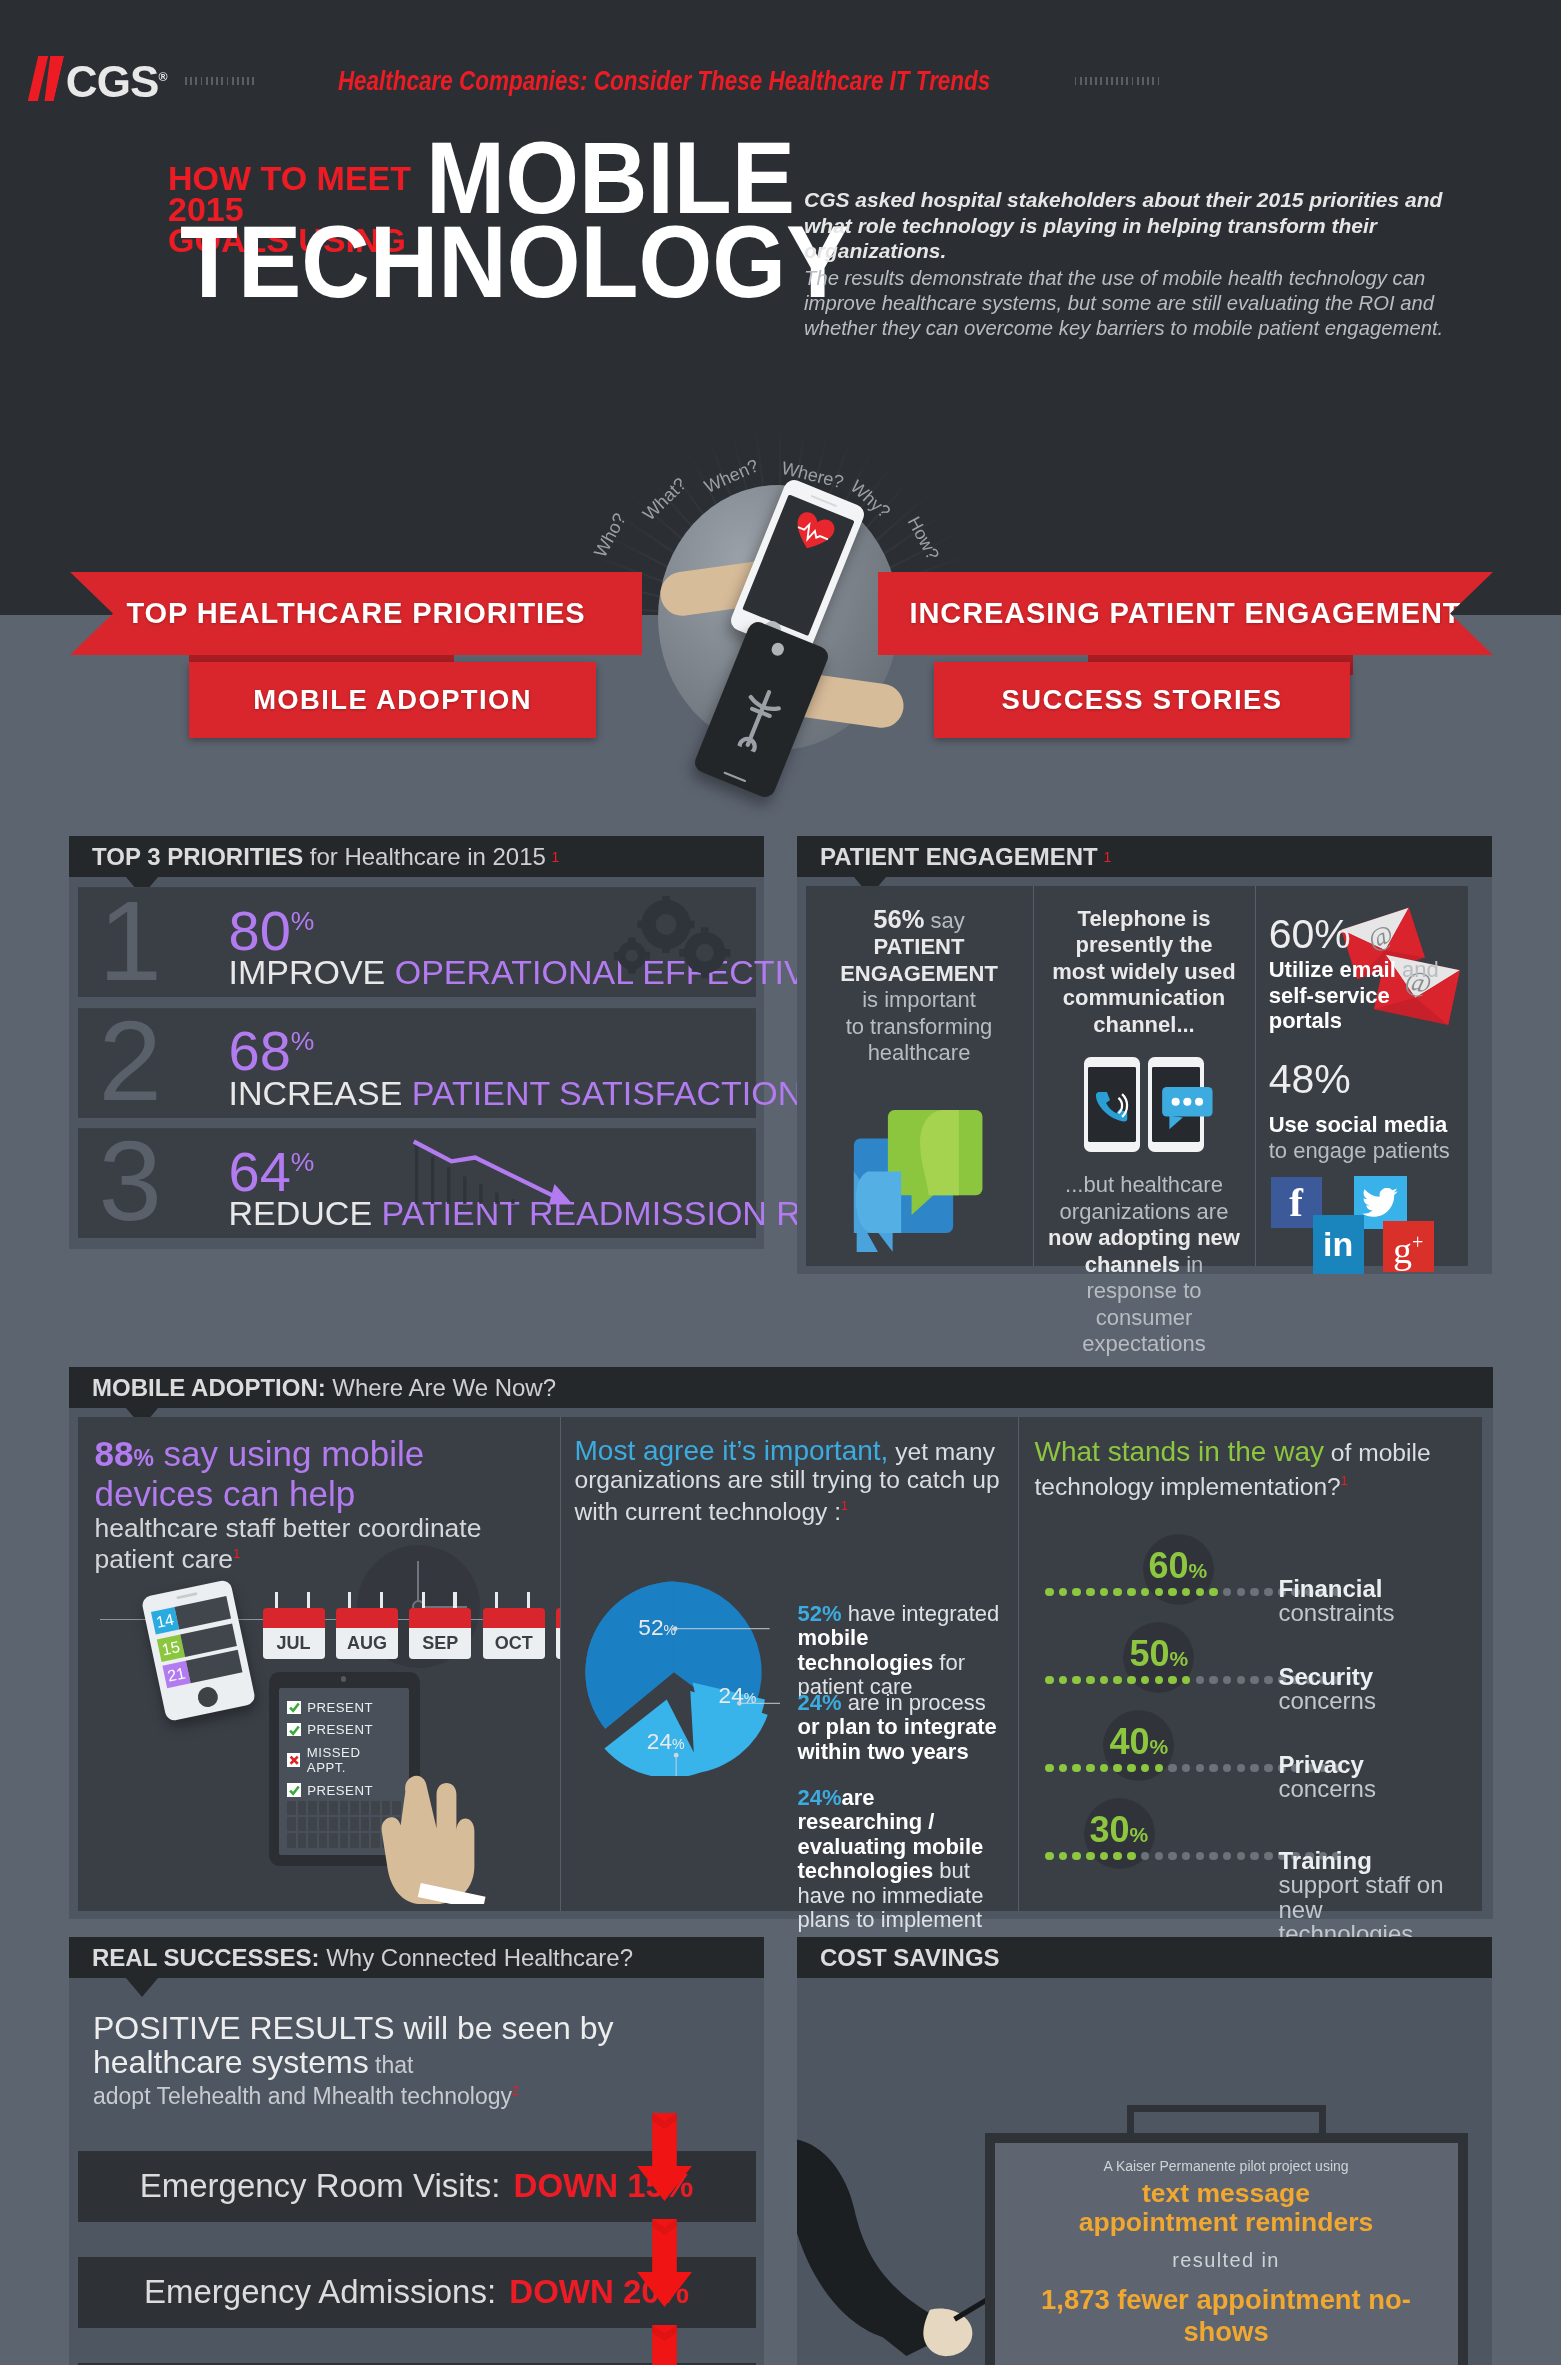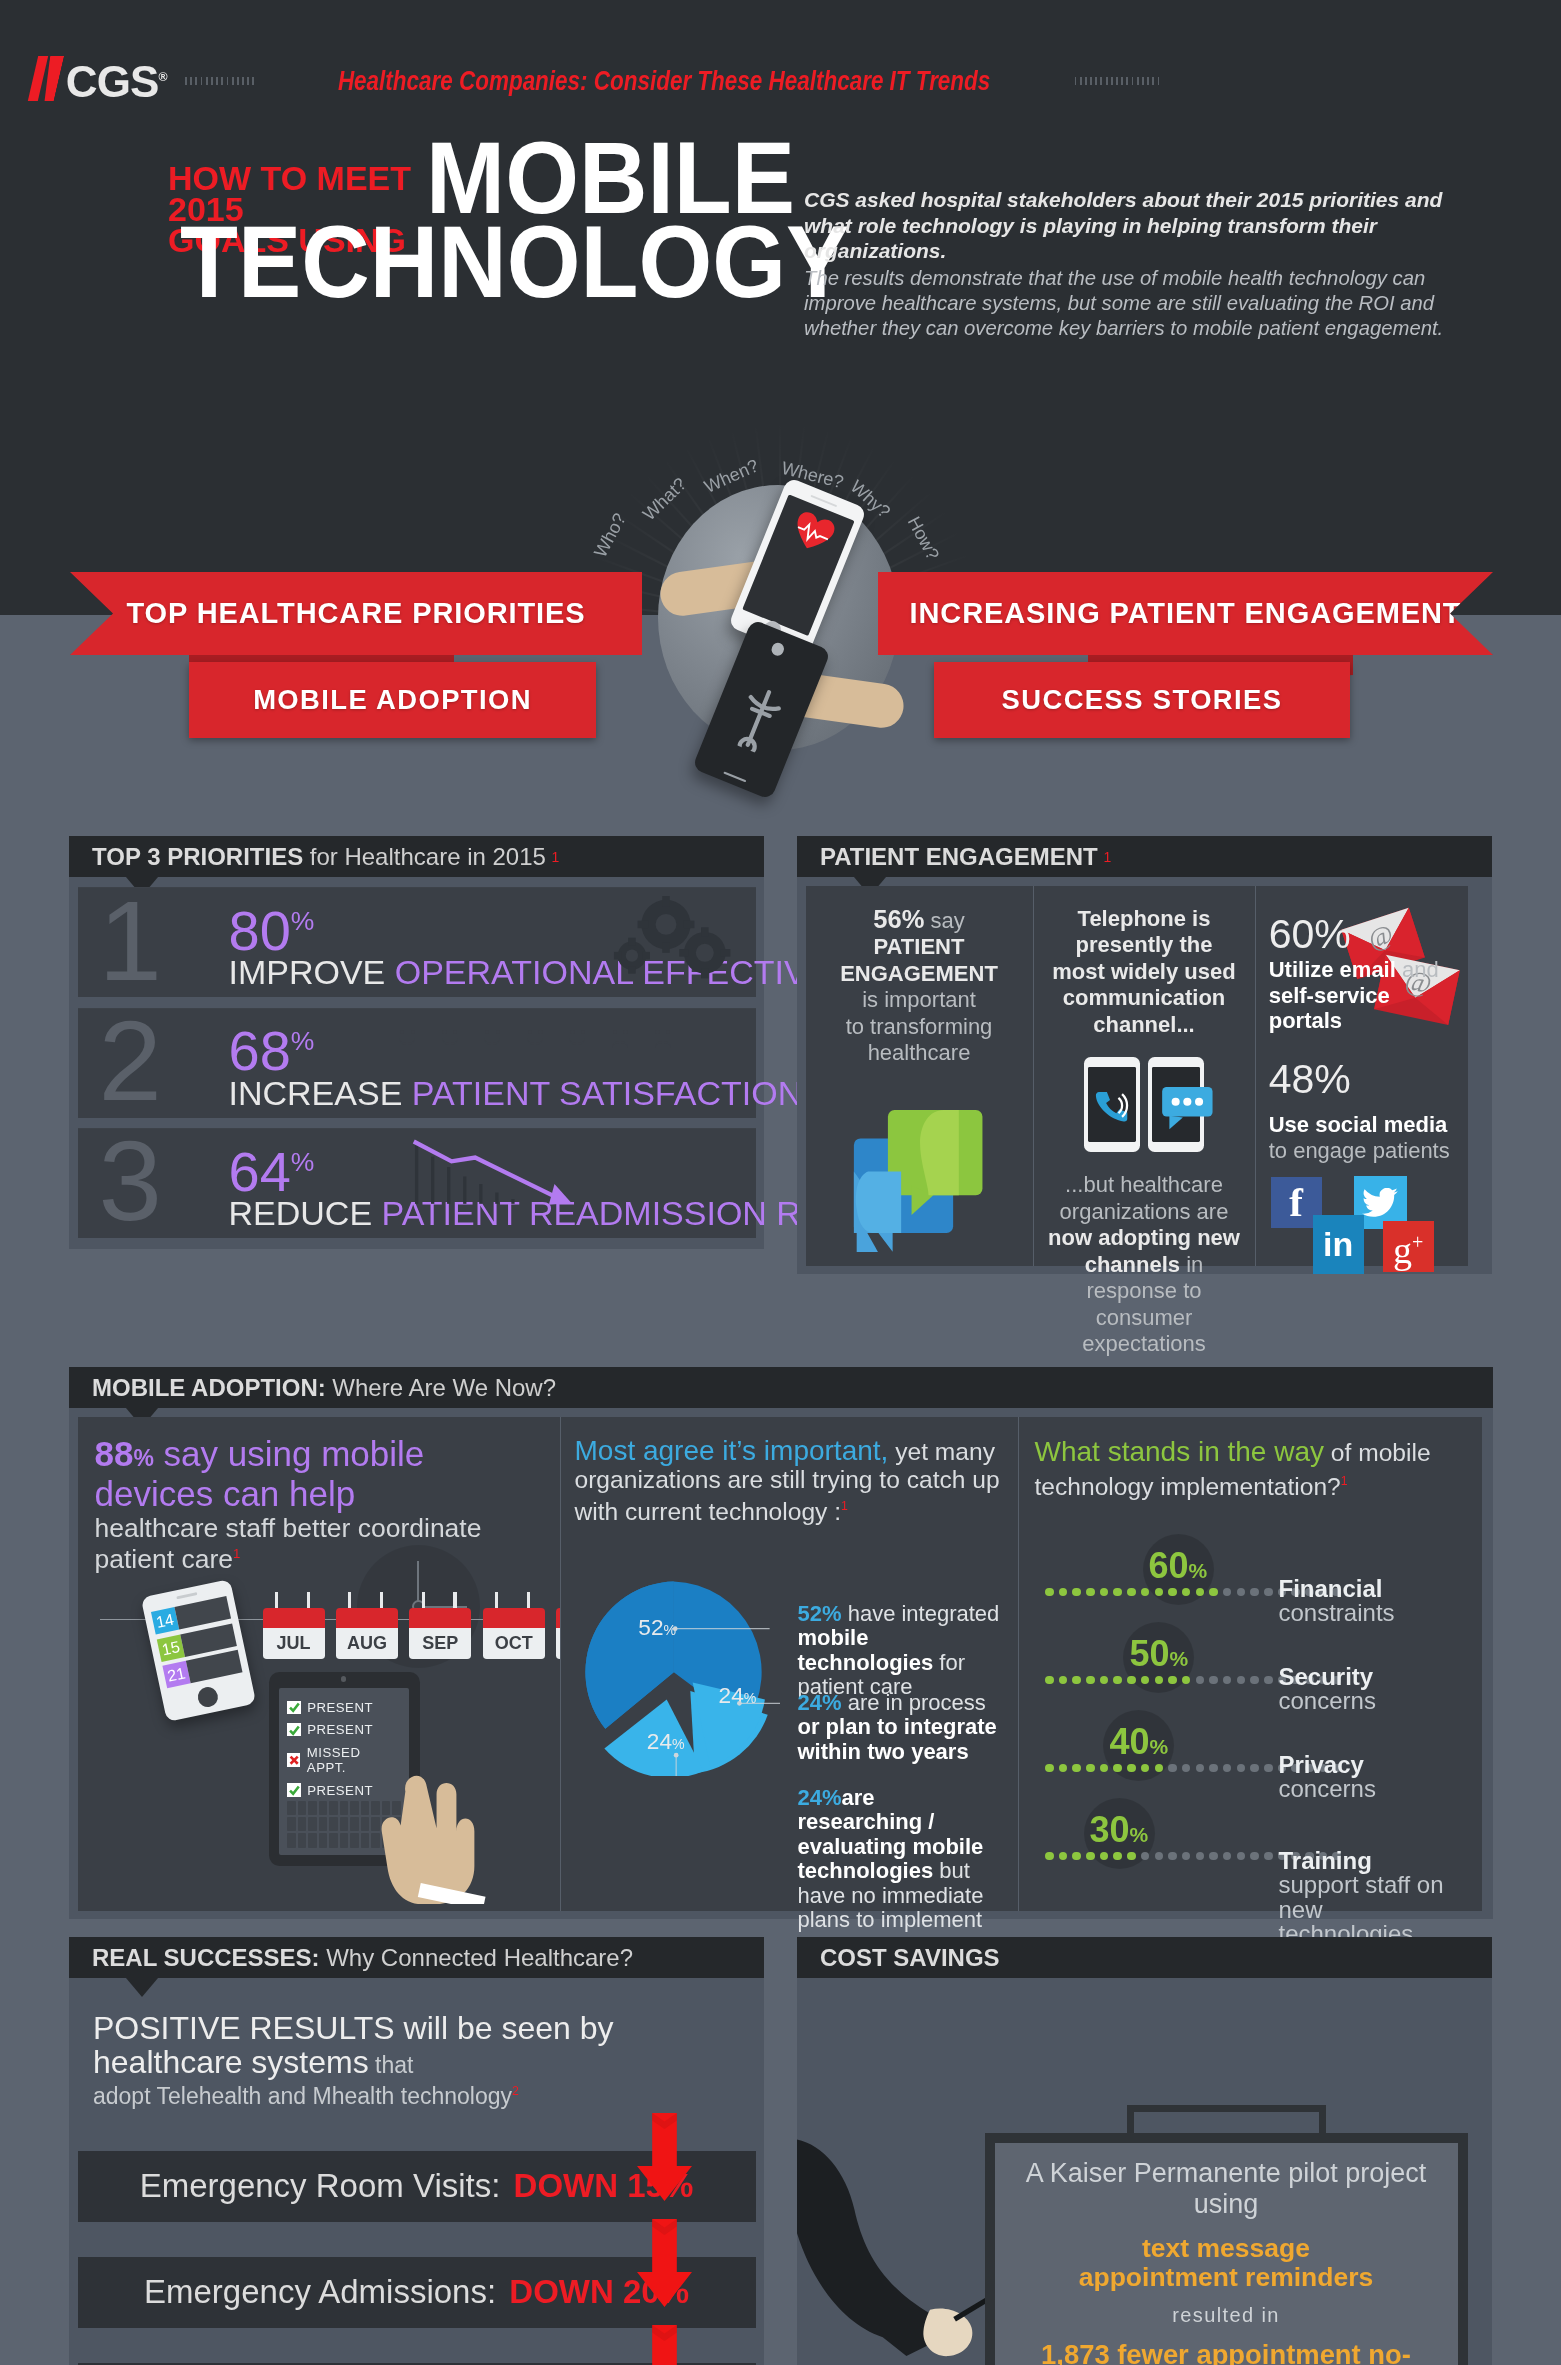--- a/index.html
+++ b/index.html
@@ -940,22 +940,22 @@
         <path d="M300 372 C340 362 380 382 388 410 C396 440 372 468 338 470 C306 472 284 446 286 418 C288 396 296 380 300 372Z" fill="#e6d7c0"></path>
         <line x1="352" y1="392" x2="608" y2="238" stroke="#15181a" stroke-width="11"></line>
       </svg>
     </div>
 
     <div style="position:absolute;left:188px;top:142px;width:483px;height:383px;">
       <div style="position:absolute;left:142px;top:-15px;width:199px;height:28px;border:7.6px solid #2f3337;border-bottom:none;"></div>
       <div style="position:absolute;left:0;top:13.2px;width:483px;height:370px;border:10.4px solid #2f3337;background:#5e6570;"></div>
 
       <div style="position:absolute;left:28px;top:38px;width:426px;text-align:center;font-family:'Liberation Sans Narrow','Liberation Sans',sans-serif;">
-        <div style="color:#cfd3d7;font-size:27px;">A Kaiser Permanente pilot project using</div>
-        <div style="color:#f0a830;font-size:26.5px;font-weight:bold;margin-top:14px;line-height:29px;">
+        <div style="color:#cfd3d7;font-size:14px;">A Kaiser Permanente pilot project using</div>
+        <div style="color:#f0a830;font-size:26.5px;font-weight:bold;margin-top:5px;line-height:29px;">
           <span>text message</span><br>
           <span>appointment reminders</span>
         </div>
         <div style="color:#cfd3d7;font-size:20px;letter-spacing:1.4px;margin-top:12.3px;">resulted in</div>
         <div style="color:#f0a830;font-size:27.4px;font-weight:bold;margin-top:11.4px;">1,873 fewer appointment no-shows</div>
 
       </div>
     </div>
 
   </div>

